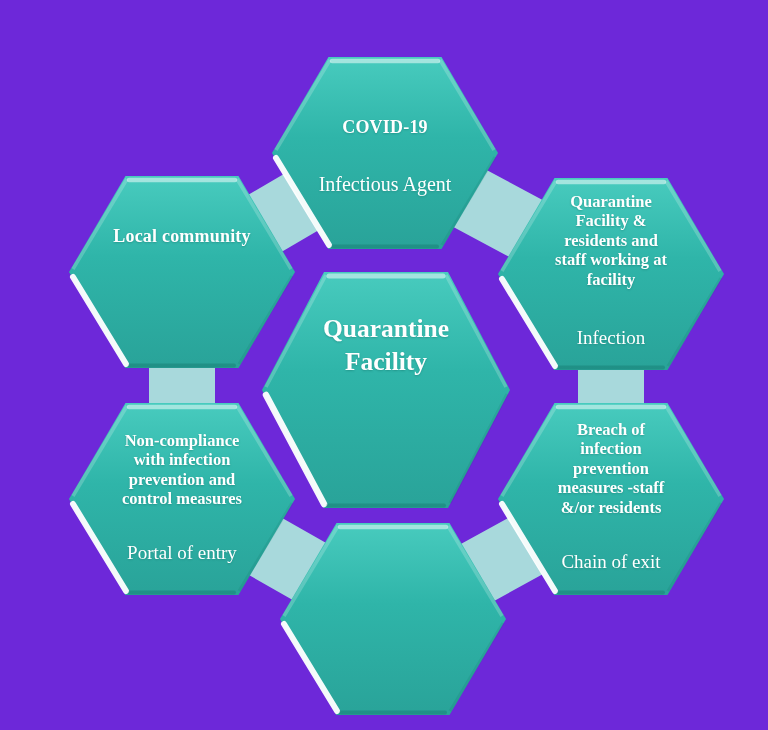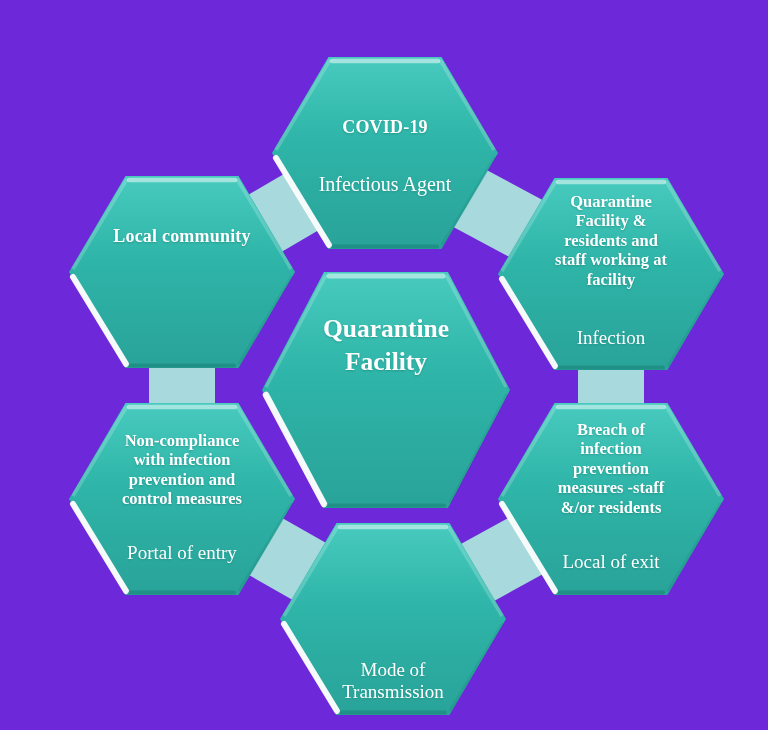--- a/index.html
+++ b/index.html
@@ -124,24 +124,22 @@
 residents and
 staff working at
 facility</div>
   <div class="label sub sub-sm" style="left:611px;top:338px;">Infection</div>
 
   <div class="label hdr" style="left:611px;top:469px;">Breach of
 infection
 prevention
 measures -staff
 &amp;/or residents</div>
-  <div class="label sub sub-sm" style="left:611px;top:562px;">Local of exit</div>
+  <div class="label sub sub-sm" style="left:611px;top:562px;">Chain of exit</div>
 
-  <div class="label sub sub-sm" style="left:393px;top:681px;">Mode of
-Transmission</div>
 
   <div class="label sub sub-sm" style="left:182px;top:553px;">Portal of entry</div>
   <div class="label hdr" style="left:182px;top:470px;">Non-compliance
 with infection
 prevention and
 control measures</div>
 
   <div class="label ctr" style="left:386px;top:346px;">Quarantine
 Facility</div>
 

